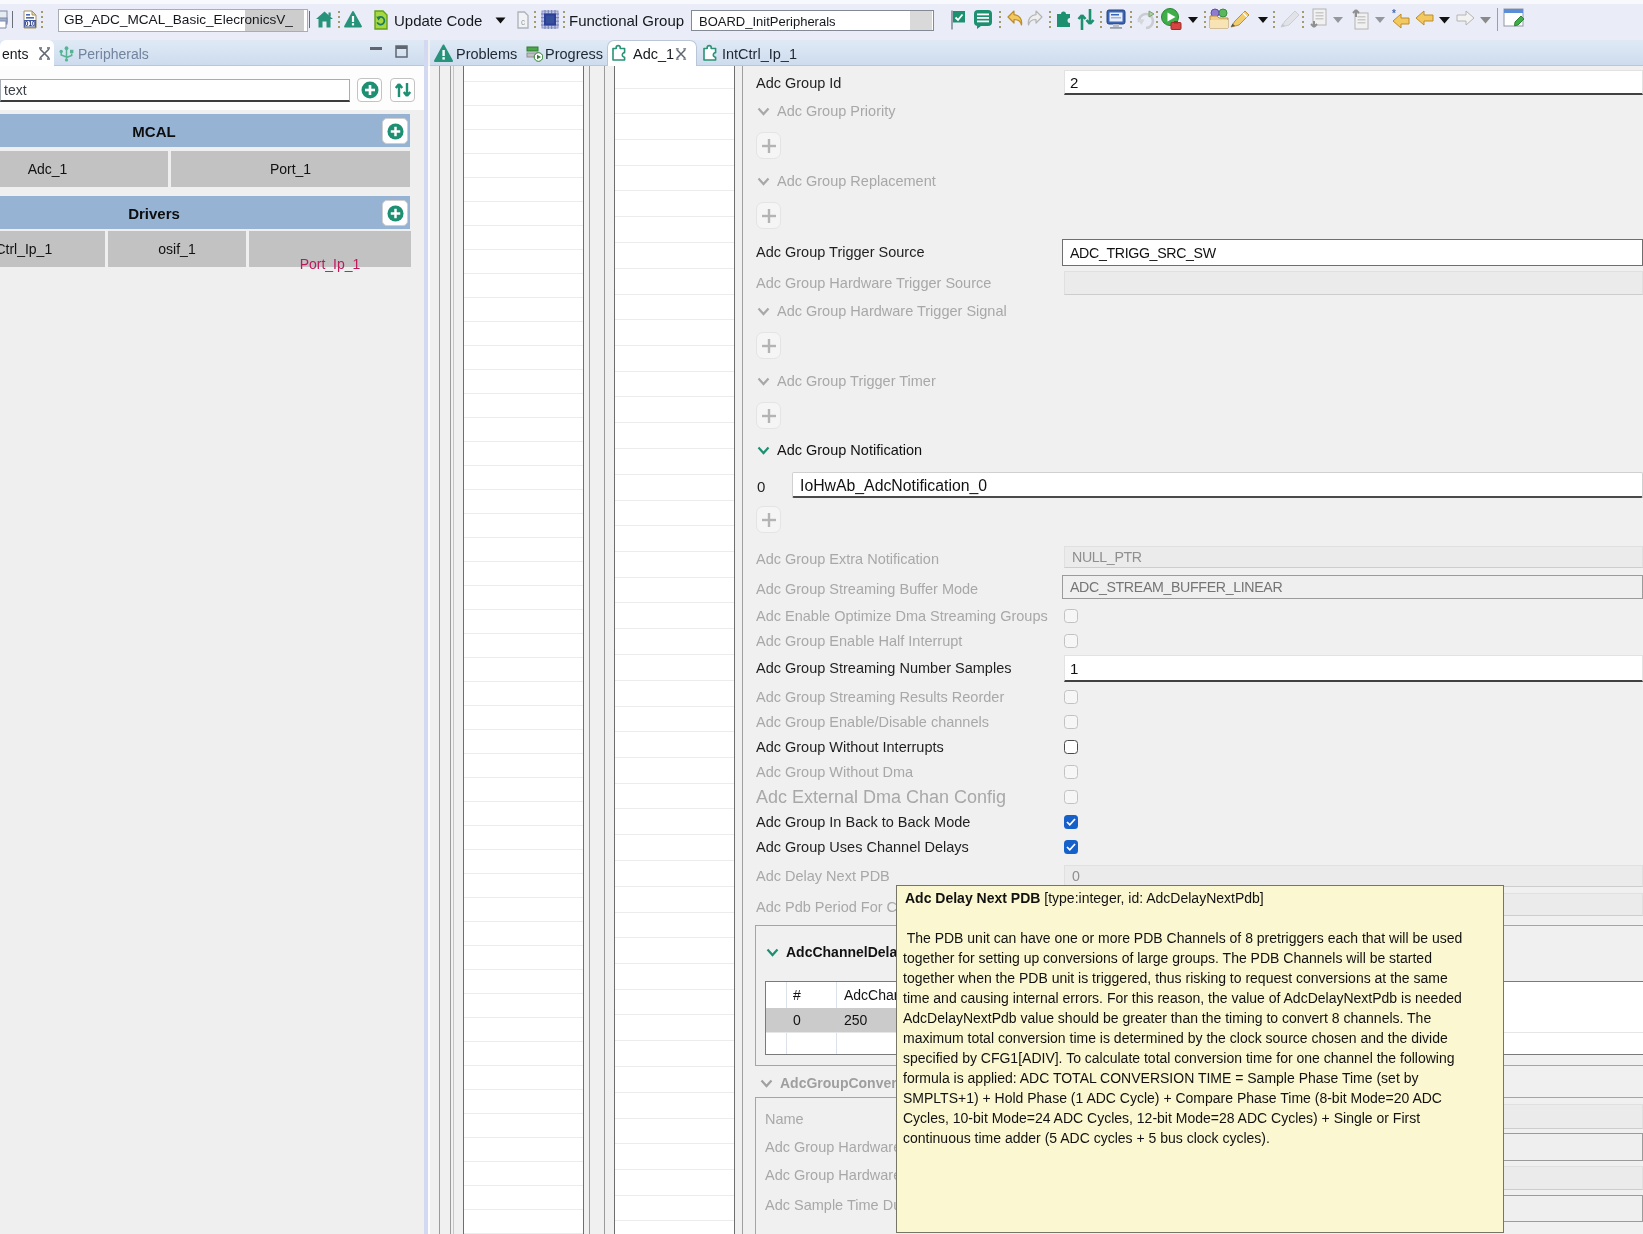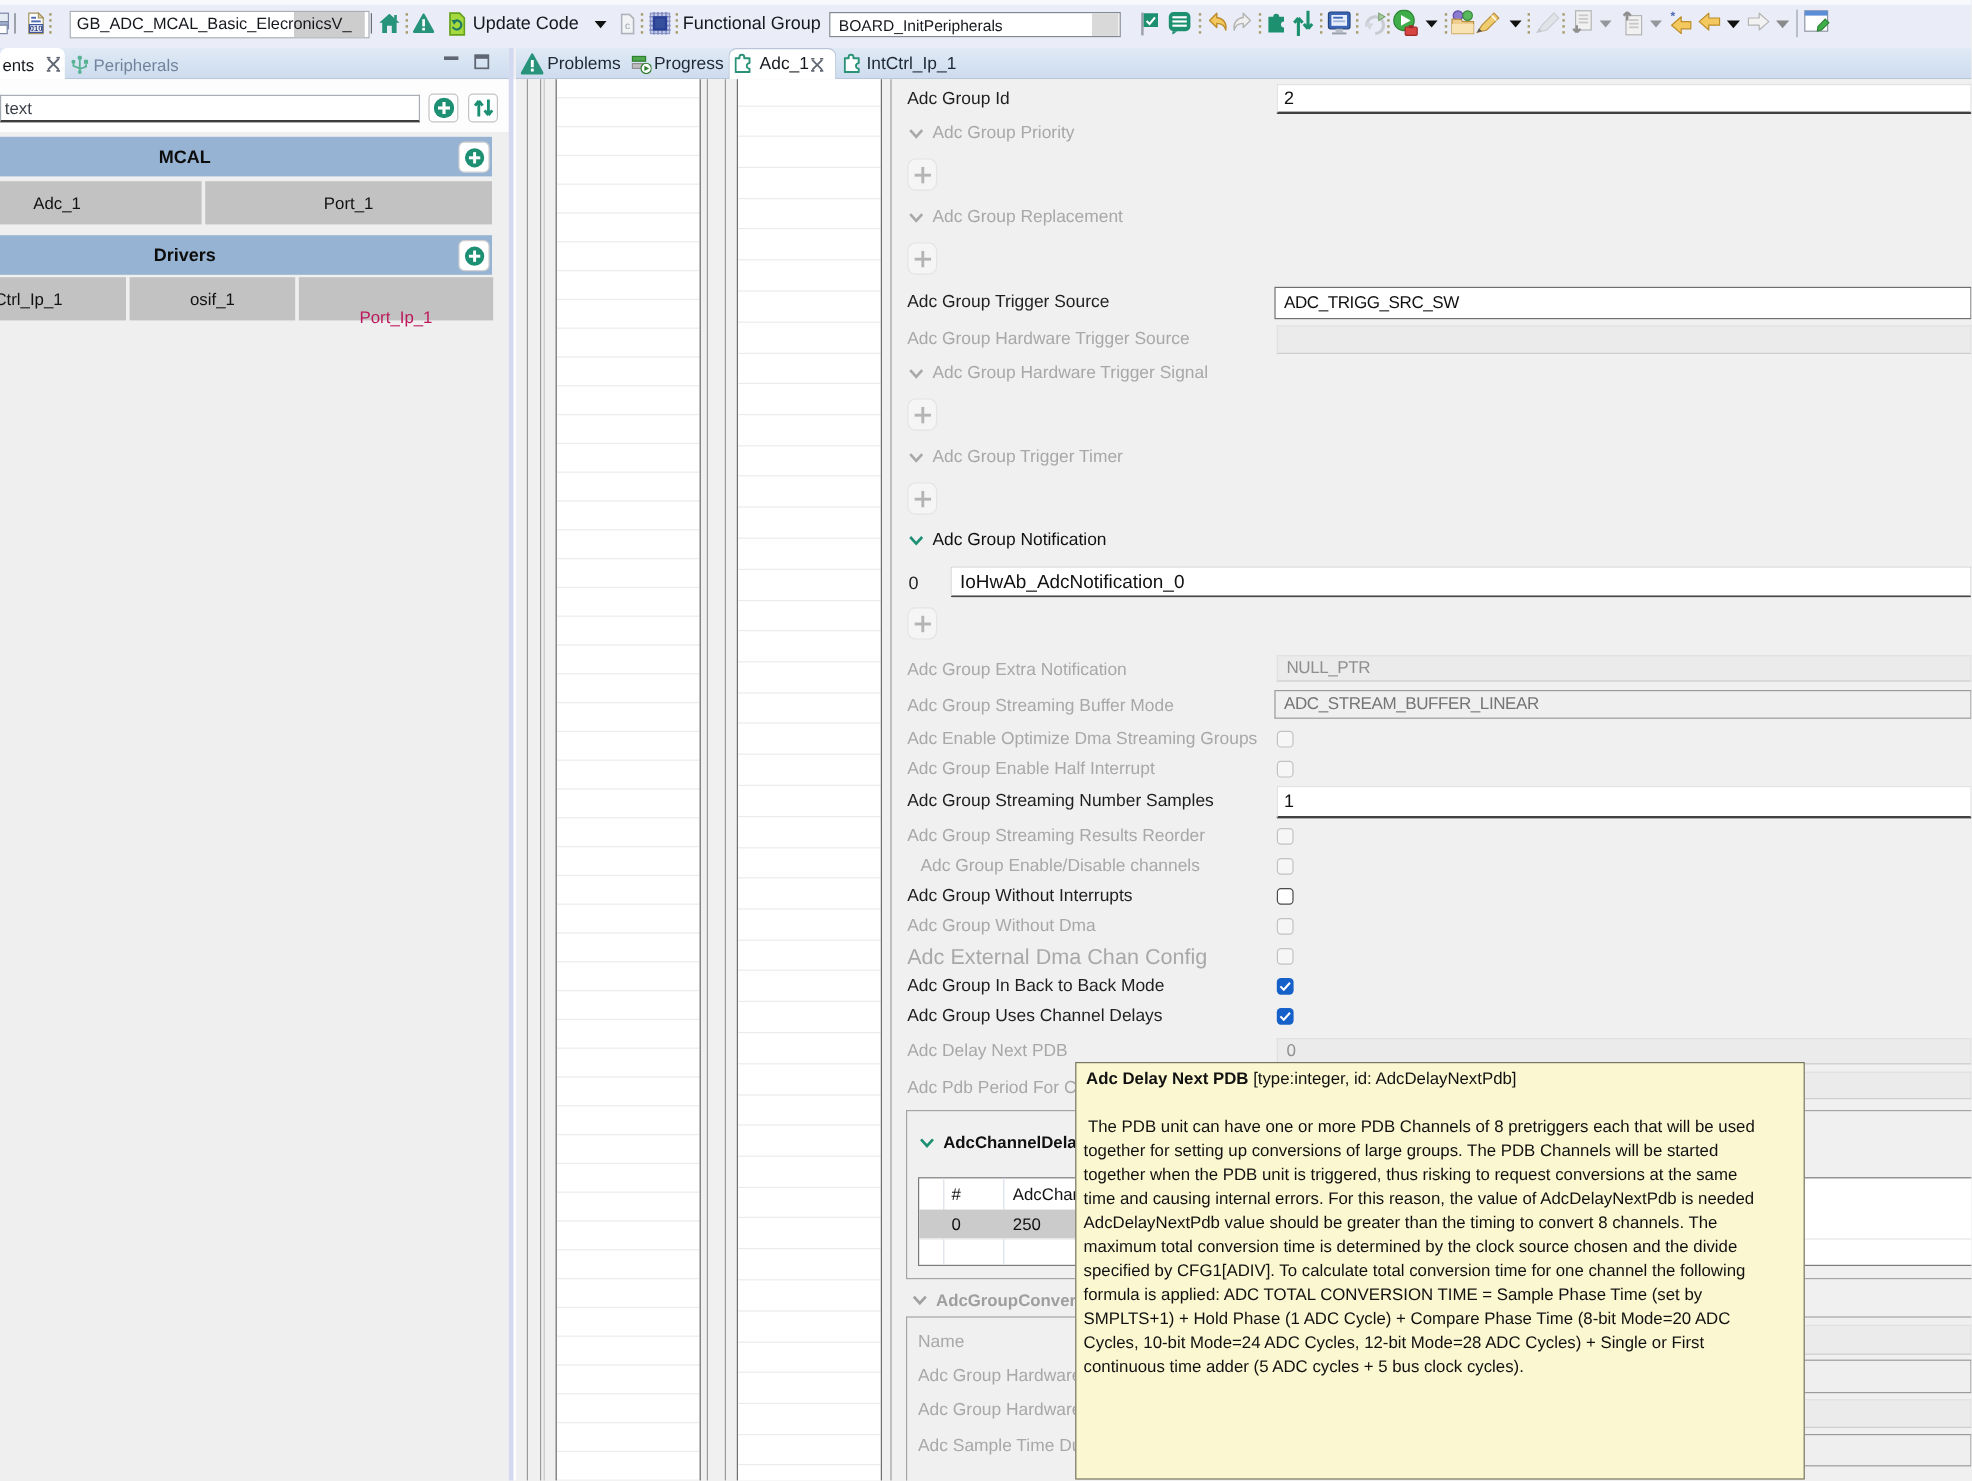--- a/index.html
+++ b/index.html
@@ -506,21 +506,21 @@
 <div style="position:absolute;left:1070px;top:587.0px;transform:translateY(-50%);font-size:14.2px;color:#757575;font-weight:normal;white-space:pre;line-height:1;letter-spacing:-0.35px;">ADC_STREAM_BUFFER_LINEAR</div>
 <div style="position:absolute;left:756px;top:616px;transform:translateY(-50%);font-size:14.5px;color:#a8a8a8;font-weight:normal;white-space:pre;line-height:1;">Adc Enable Optimize Dma Streaming Groups</div>
 <div style="position:absolute;left:1064px;top:609px;width:14px;height:14px;background:#f6f6f6;border:1px solid #c2c2c2;border-radius:3.5px;"></div>
 <div style="position:absolute;left:756px;top:641px;transform:translateY(-50%);font-size:14.5px;color:#a8a8a8;font-weight:normal;white-space:pre;line-height:1;">Adc Group Enable Half Interrupt</div>
 <div style="position:absolute;left:1064px;top:634px;width:14px;height:14px;background:#f6f6f6;border:1px solid #c2c2c2;border-radius:3.5px;"></div>
 <div style="position:absolute;left:756px;top:668px;transform:translateY(-50%);font-size:14.5px;color:#1f1f1f;font-weight:normal;white-space:pre;line-height:1;">Adc Group Streaming Number Samples</div>
 <div style="position:absolute;left:1064px;top:655px;width:579px;height:27px;background:#fff;border:1px solid #e2e2e2;border-bottom:2px solid #414141;"></div>
 <div style="position:absolute;left:1070px;top:667.5px;transform:translateY(-50%);font-size:15px;color:#111;font-weight:normal;white-space:pre;line-height:1;">1</div>
 <div style="position:absolute;left:756px;top:697px;transform:translateY(-50%);font-size:14.5px;color:#a8a8a8;font-weight:normal;white-space:pre;line-height:1;">Adc Group Streaming Results Reorder</div>
 <div style="position:absolute;left:1064px;top:690px;width:14px;height:14px;background:#f6f6f6;border:1px solid #c2c2c2;border-radius:3.5px;"></div>
-<div style="position:absolute;left:756px;top:722px;transform:translateY(-50%);font-size:14.5px;color:#a8a8a8;font-weight:normal;white-space:pre;line-height:1;margin-left:11px;">Adc Group Enable/Disable channels</div>
+<div style="position:absolute;left:756px;top:722px;transform:translateY(-50%);font-size:14.5px;color:#a8a8a8;font-weight:normal;white-space:pre;line-height:1;">Adc Group Enable/Disable channels</div>
 <div style="position:absolute;left:1064px;top:715px;width:14px;height:14px;background:#f6f6f6;border:1px solid #c2c2c2;border-radius:3.5px;"></div>
 <div style="position:absolute;left:756px;top:747px;transform:translateY(-50%);font-size:14.5px;color:#1f1f1f;font-weight:normal;white-space:pre;line-height:1;">Adc Group Without Interrupts</div>
 <div style="position:absolute;left:1064px;top:740px;width:14px;height:14px;background:#fff;border:1.5px solid #4a4a4a;border-radius:3.5px;"></div>
 <div style="position:absolute;left:756px;top:772px;transform:translateY(-50%);font-size:14.5px;color:#a8a8a8;font-weight:normal;white-space:pre;line-height:1;">Adc Group Without Dma</div>
 <div style="position:absolute;left:1064px;top:765px;width:14px;height:14px;background:#f6f6f6;border:1px solid #c2c2c2;border-radius:3.5px;"></div>
 <div style="position:absolute;left:756px;top:797px;transform:translateY(-50%);font-size:18px;color:#a8a8a8;font-weight:normal;white-space:pre;line-height:1;">Adc External Dma Chan Config</div>
 <div style="position:absolute;left:1064px;top:790px;width:14px;height:14px;background:#f6f6f6;border:1px solid #c2c2c2;border-radius:3.5px;"></div>
 <div style="position:absolute;left:756px;top:822px;transform:translateY(-50%);font-size:14.5px;color:#1f1f1f;font-weight:normal;white-space:pre;line-height:1;">Adc Group In Back to Back Mode</div>
 <div style="position:absolute;left:1064px;top:815px;width:14px;height:14px;background:#1661c9;border-radius:3.5px;"></div>
 <svg style="position:absolute;left:1066px;top:818px" width="10" height="8" viewBox="0 0 10 8">

